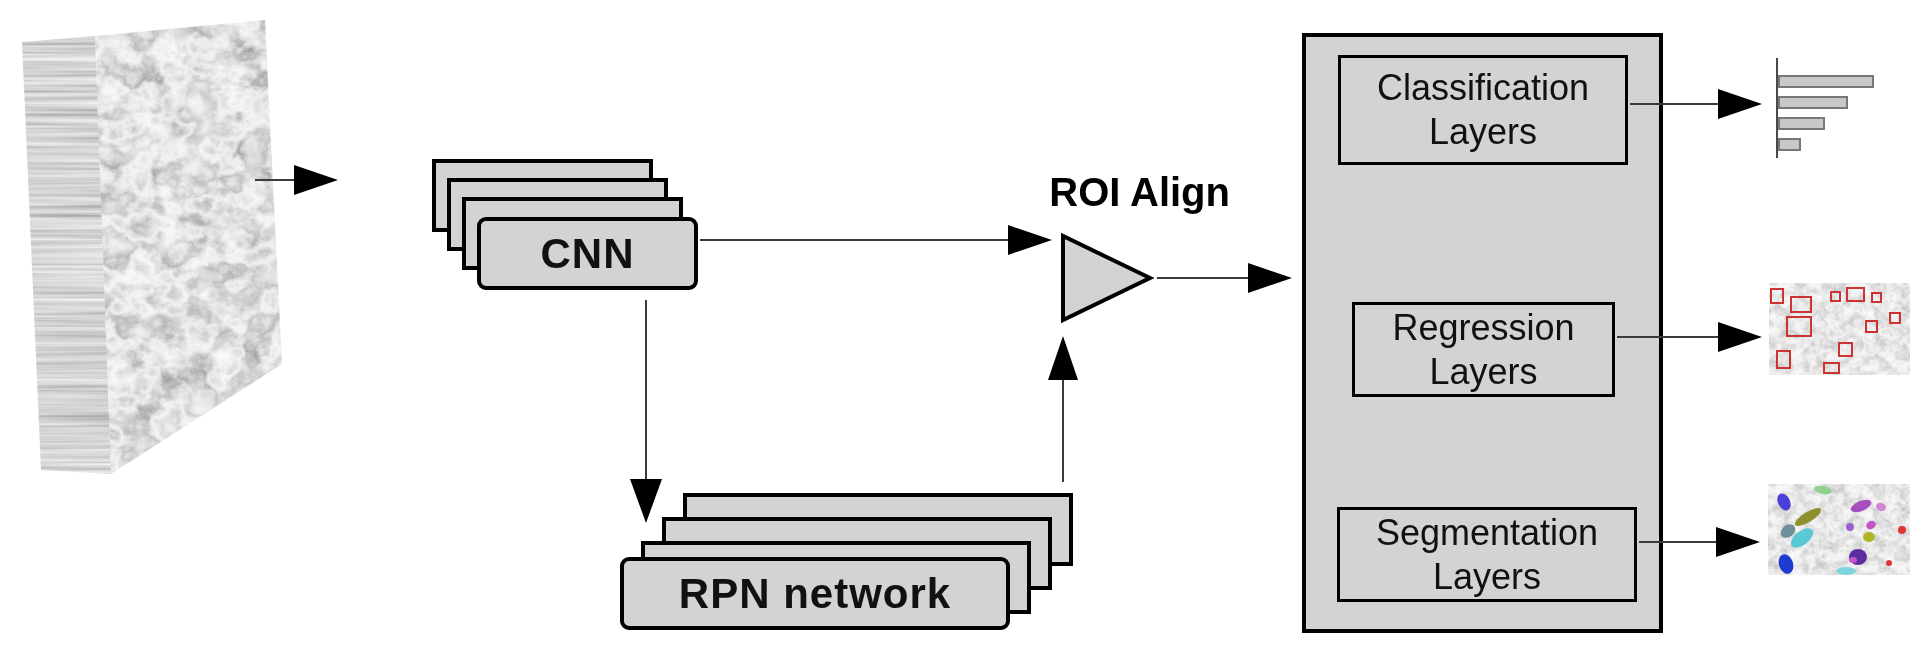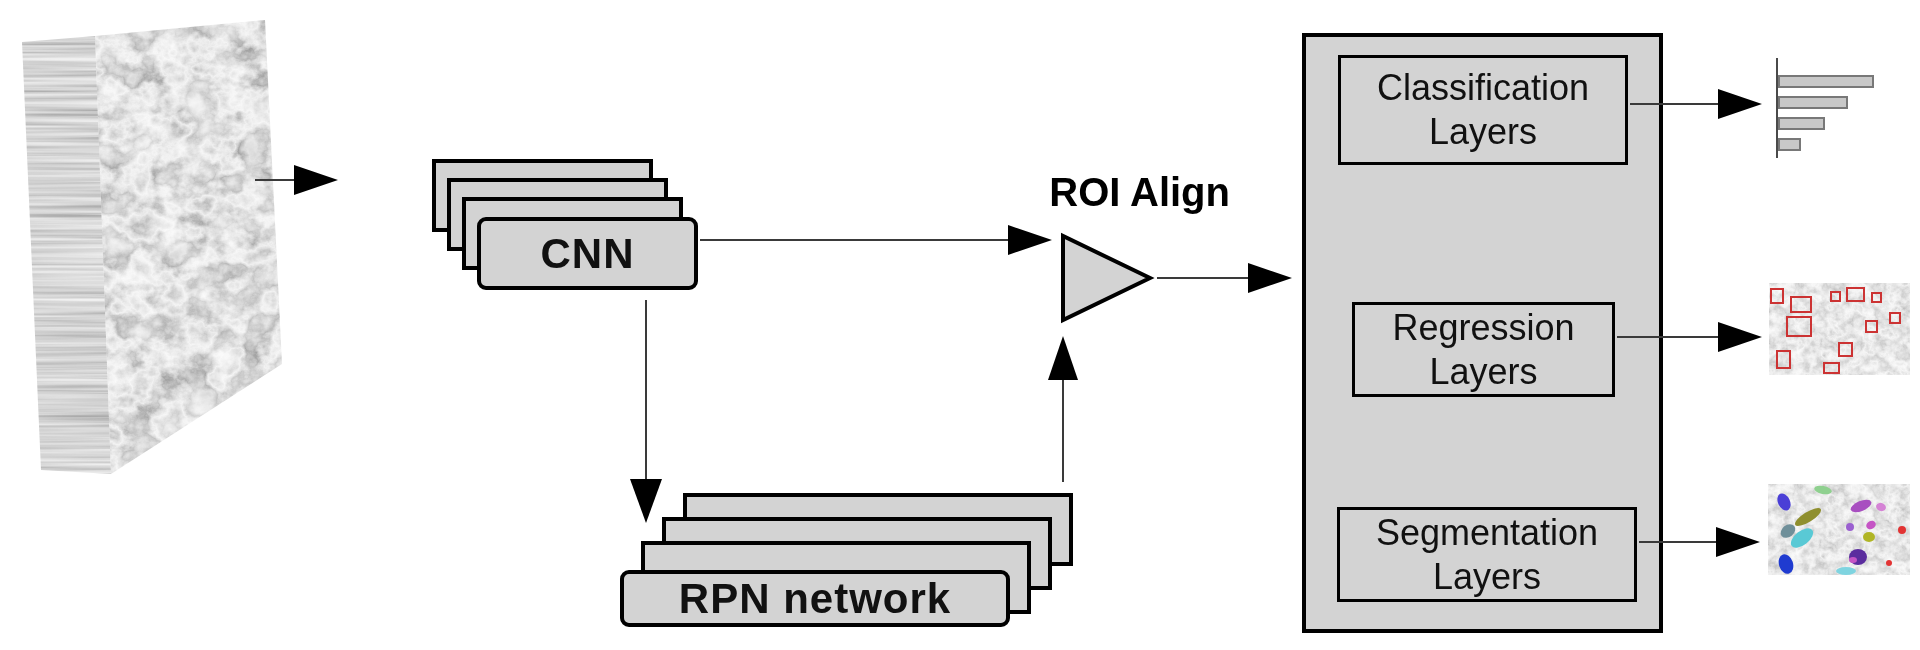--- a/index.html
+++ b/index.html
@@ -108,21 +108,21 @@
   <div class="hline" style="left:700px;top:239px;width:310px"></div>
   <div class="ah-right" style="left:1008px;top:225px"></div>
 
   <div class="vline" style="left:645px;top:300px;height:180px"></div>
   <div class="ah-down" style="left:630px;top:479px"></div>
 
   <div>
     <div class="card" style="left:683px;top:493px;width:390px;height:73px"></div>
     <div class="card" style="left:662px;top:517px;width:390px;height:73px"></div>
     <div class="card" style="left:641px;top:541px;width:390px;height:73px"></div>
-    <div class="card front" style="left:620px;top:570px;width:390px;height:57px">
+    <div class="card front" style="left:620px;top:557px;width:390px;height:73px">
       <span>RPN network</span>
     </div>
   </div>
 
   <div class="vline" style="left:1062px;top:380px;height:102px"></div>
   <div class="ah-up" style="left:1048px;top:336px"></div>
 
   <div class="roi-label">ROI Align</div>
   <svg class="out-img" style="left:1059px;top:231px" width="96" height="94" viewBox="0 0 96 94">
     <polygon points="4,5 4,89 91,47" fill="#d3d3d3" stroke="#000" stroke-width="4"></polygon>

